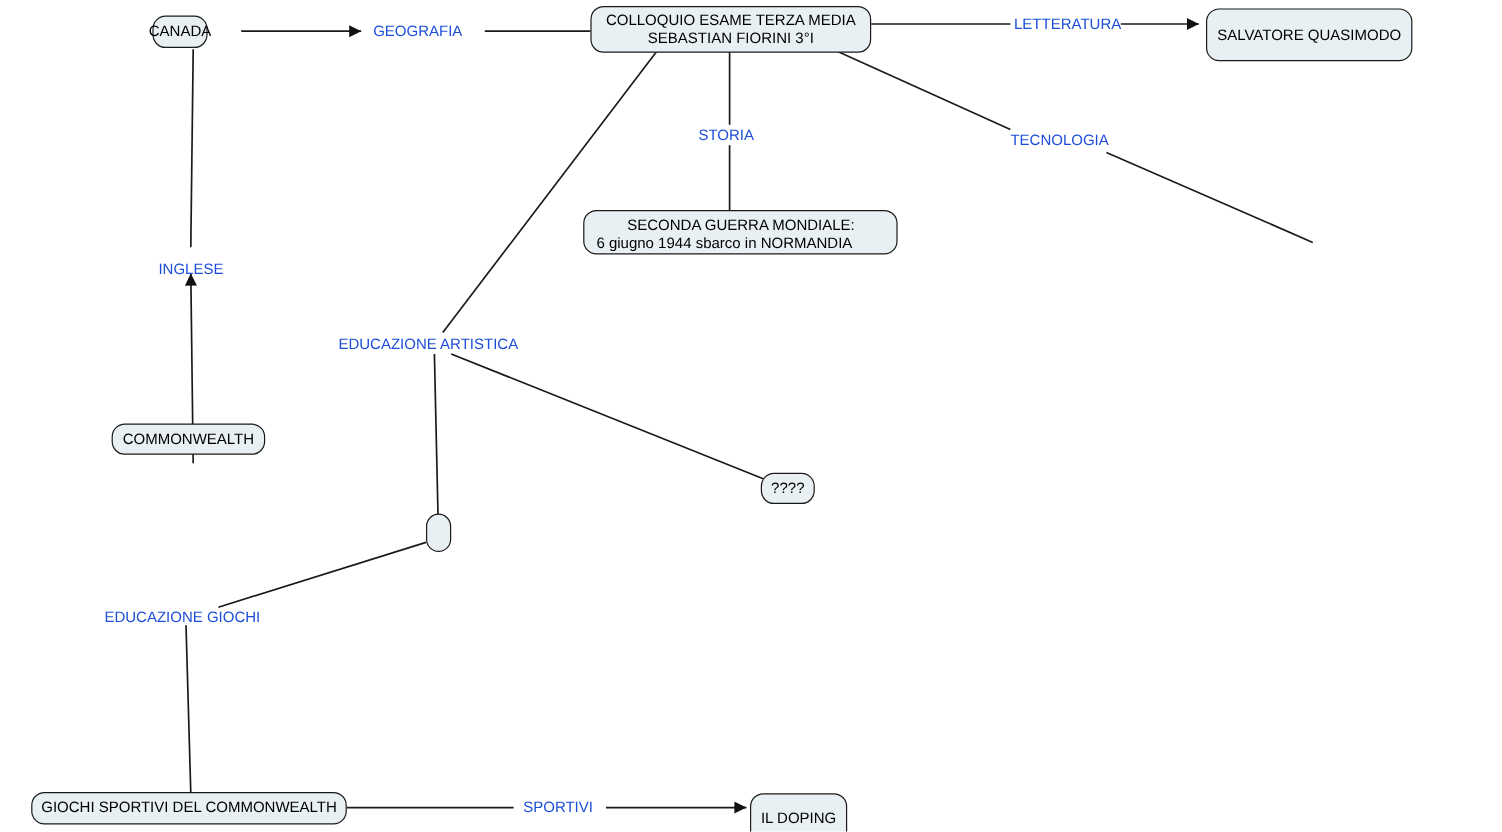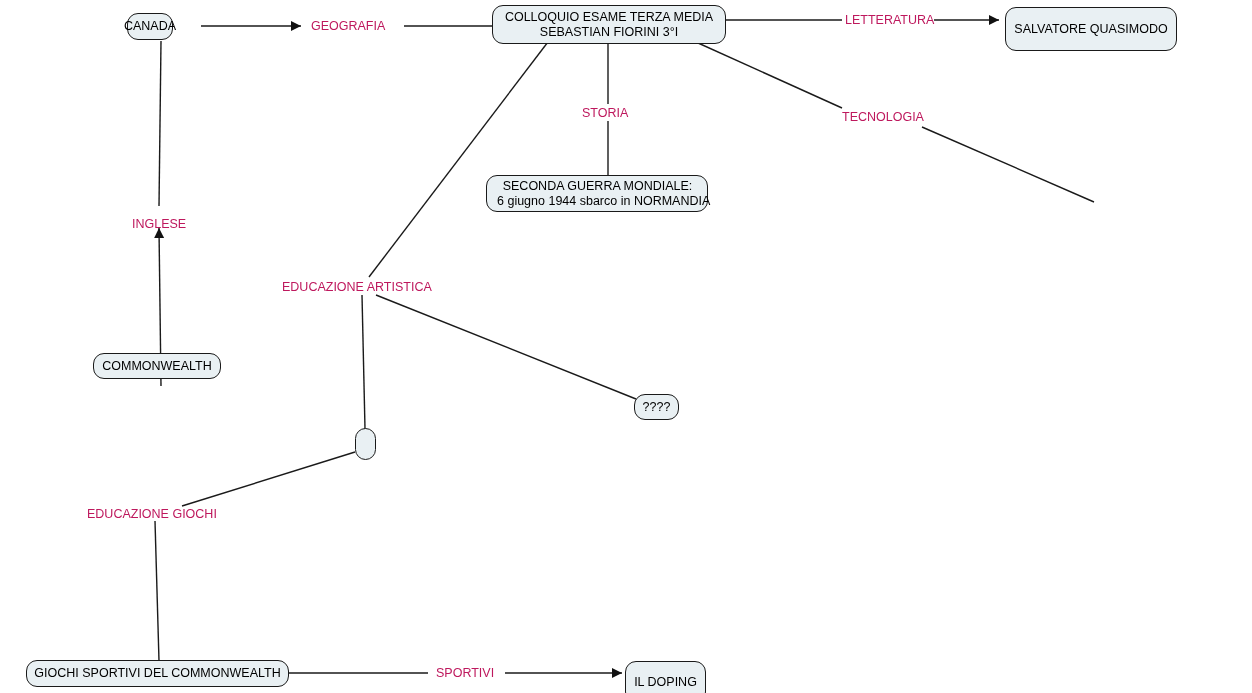--- a/index.html
+++ b/index.html
@@ -47,21 +47,21 @@
   }
   .node.left-text {
     align-items: flex-start;
     text-align: left;
   }
   .node-line {
     display: block;
   }
   .edge-label {
     position: absolute;
-    color: #be185d;
+    color: #1d4ed8;
     font-size: 12.5px;
     line-height: 14px;
     white-space: pre;
     background: transparent;
   }
   .tiny-node {
     border-radius: 12px;
   }
 </style>
 </head>
@@ -114,21 +114,21 @@
   </div>
 
   <div class="node" style="left:103px; top:13px; width:46px; height:27px;text-align:right;">
     <span class="node-line">CANADA</span>
   </div>
 
   <div class="node" style="left:981px; top:7px; width:172px; height:44px;">
     <span class="node-line">SALVATORE QUASIMODO</span>
   </div>
 
-  <div class="node left-text" style="left:462px; top:175px; width:222px; height:37px; padding-left:10px;">
+  <div class="node left-text" style="left:462px; top:175px; width:262px; height:37px; padding-left:10px;justify-content:flex-end;">
     <span class="node-line" style="align-self:center;">SECONDA GUERRA MONDIALE:</span>
     <span class="node-line">6 giugno 1944 sbarco in NORMANDIA</span>
   </div>
 
 
   <div class="node" style="left:610px; top:394px; width:45px; height:26px;">
     <span class="node-line">????</span>
   </div>
 
   <div class="node tiny-node" style="left:331px; top:428px; width:21px; height:32px; padding:0;">

